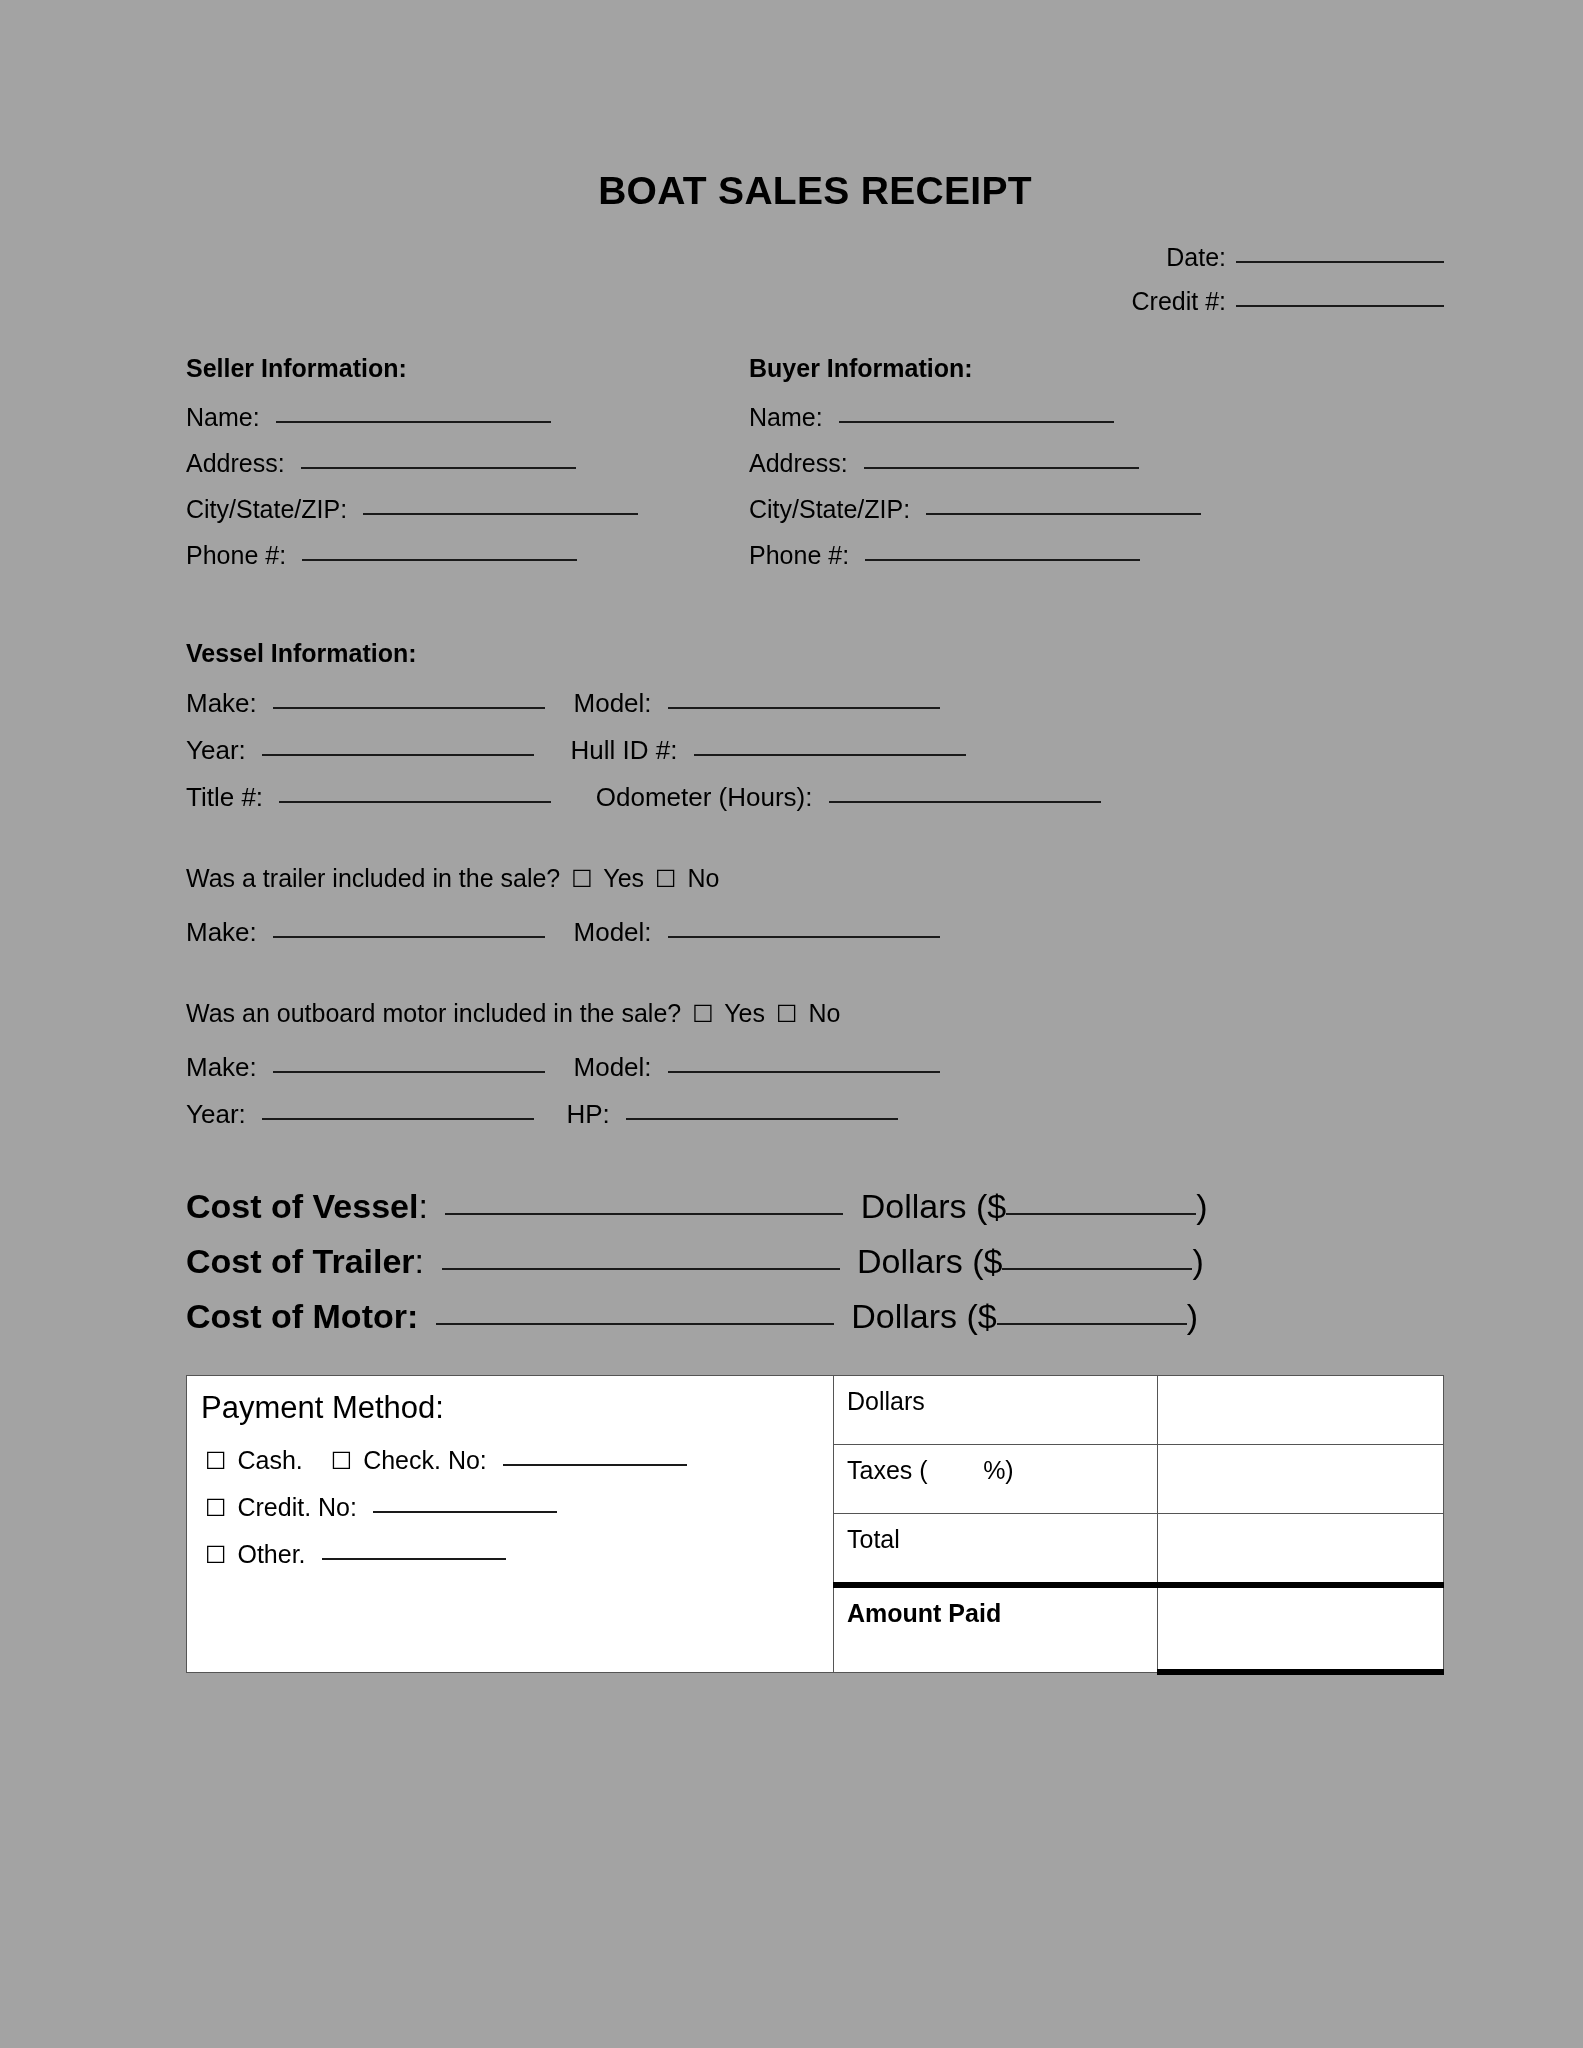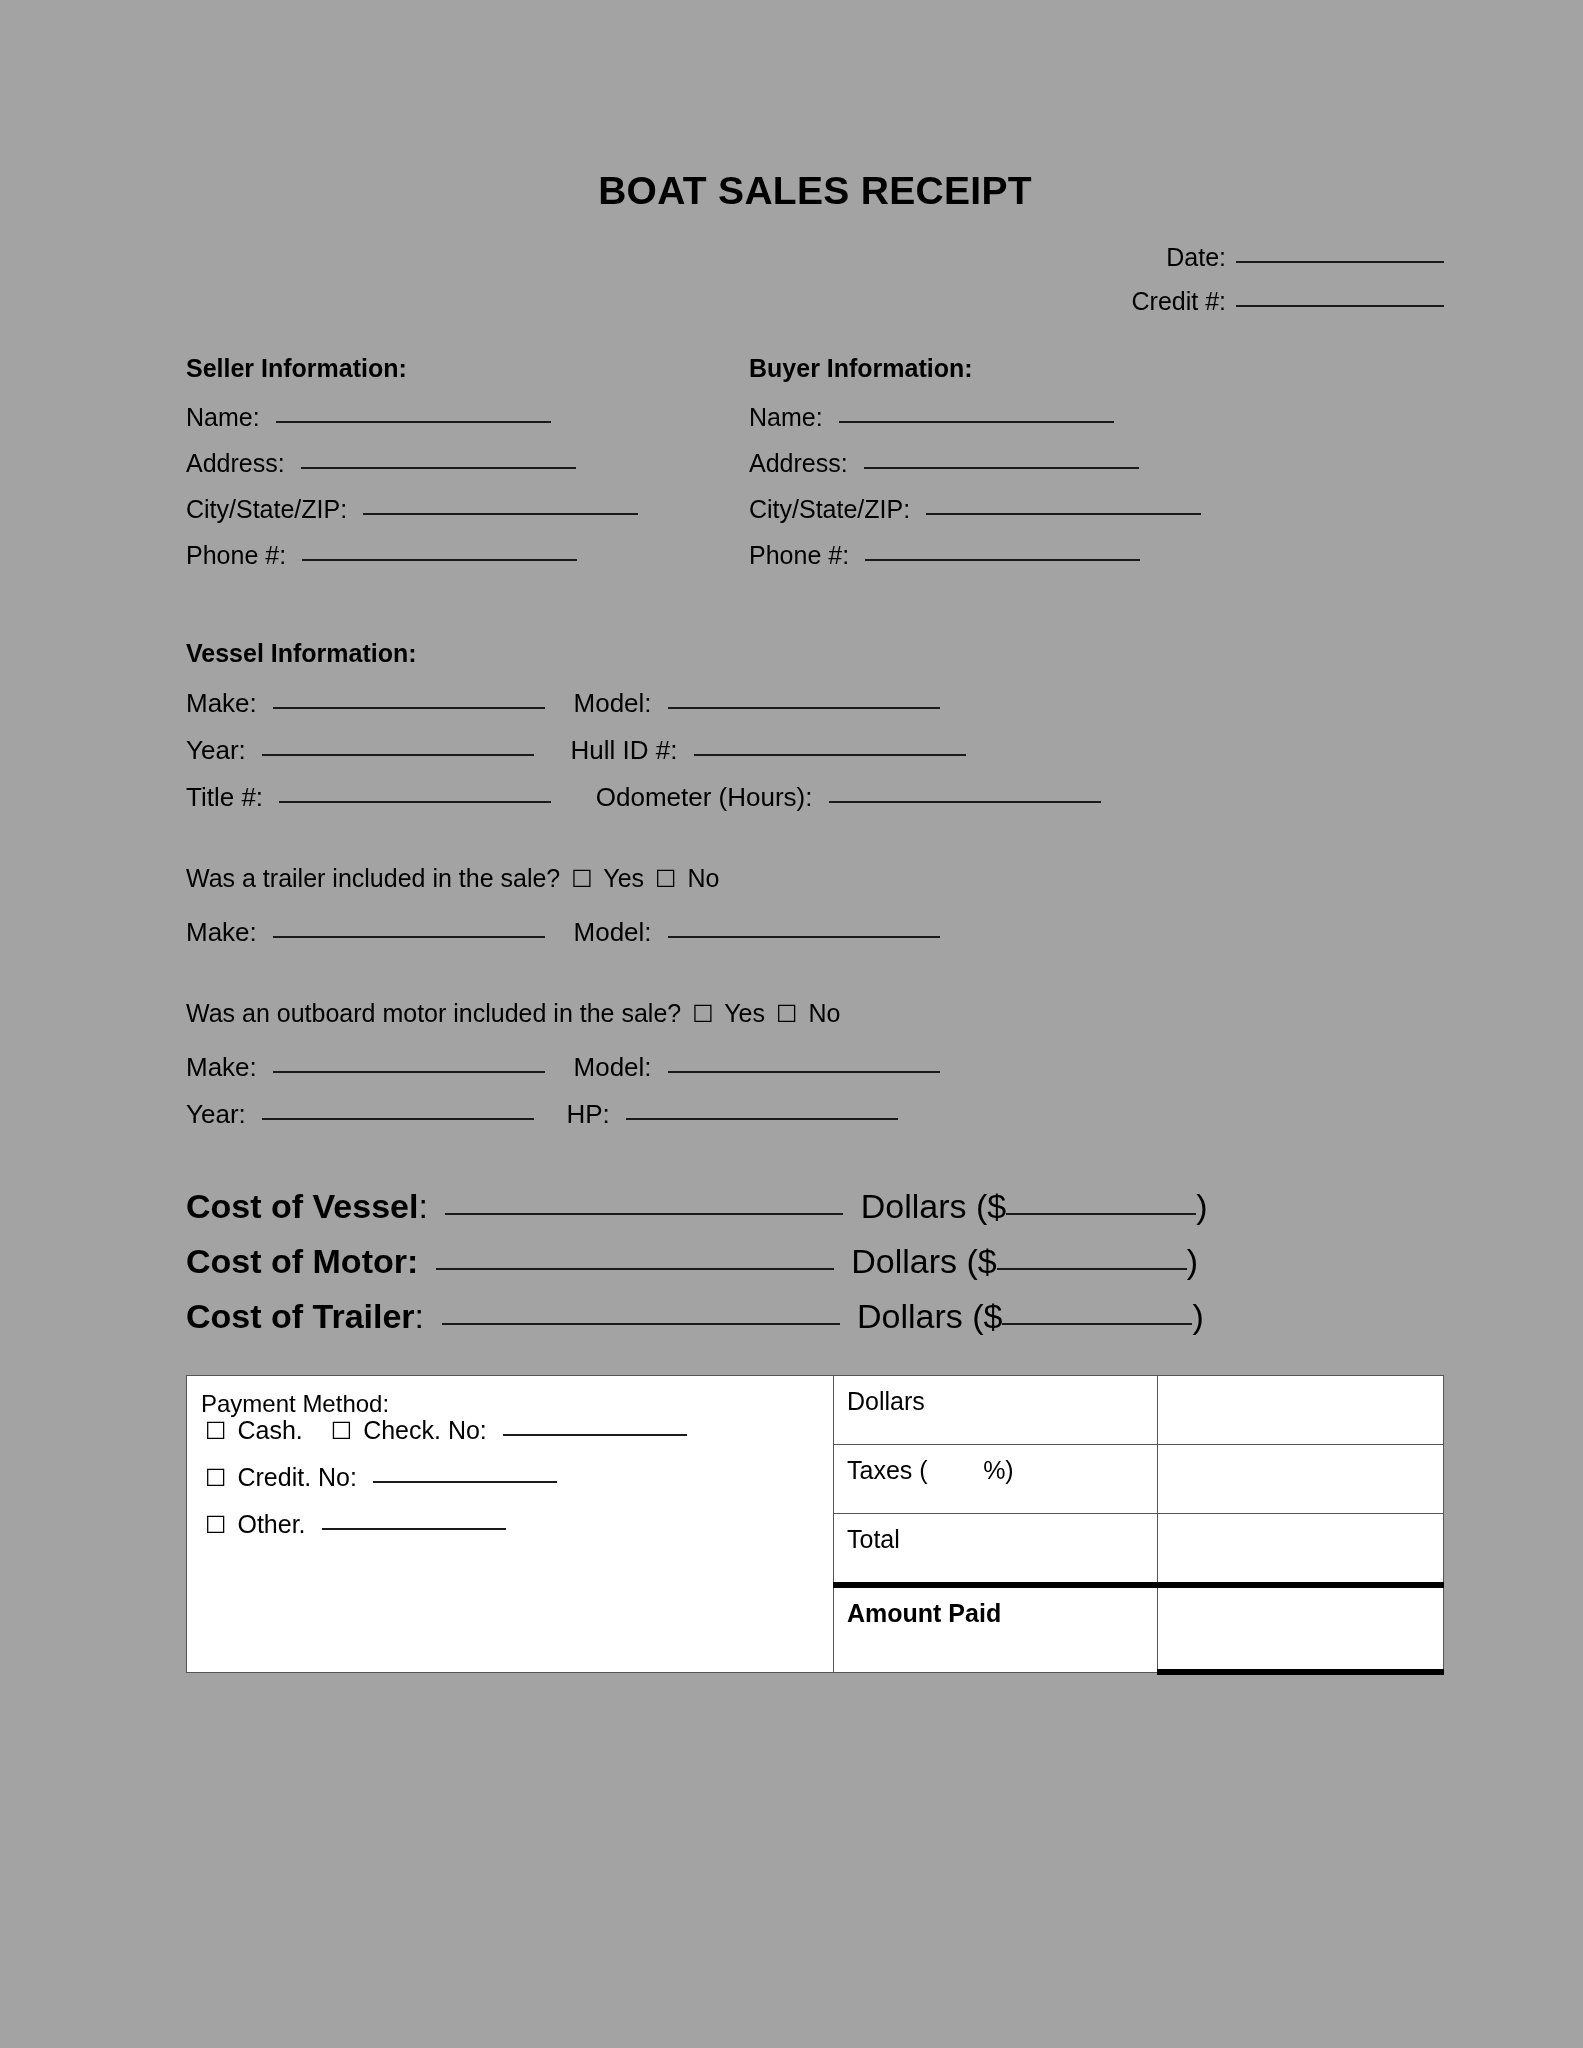--- a/index.html
+++ b/index.html
@@ -134,21 +134,22 @@
     border: 1.5px solid #555;
     vertical-align: top;
     padding: 0;
     background: #fff;
   }
   .pm-cell {
     width: 632px;
     padding: 14px 0 16px 14px !important;
   }
   .pm-title {
-    font-size: 24px;
+    font-size: 31px;
+    margin-bottom: 22px;
   }
   .pm-opt {
     font-size: 25px;
     margin-bottom: 22px;
     white-space: nowrap;
     line-height: 1.0;
   }
   .pm-opt:last-child { margin-bottom: 2px; }
 
   .sum-label {
@@ -319,27 +320,27 @@
   </div>
 
   <div class="sec-cost">
     <div class="costrow">
       <b>Cost of Vessel</b><span>:</span>
       <span class="ln" style="width:398px; margin-left:8px;"></span>
       <span style="margin-left:8px;">Dollars ($</span><span class="ln" style="width:190px;"></span><span>)</span>
     </div>
 
     <div class="costrow">
-      <b>Cost of Motor:</b>
+      <b>Cost of Trailer</b><span>:</span>
       <span class="ln" style="width:398px; margin-left:8px;"></span>
       <span style="margin-left:8px;">Dollars ($</span><span class="ln" style="width:190px;"></span><span>)</span>
     </div>
 
     <div class="costrow">
-      <b>Cost of Trailer</b><span>:</span>
+      <b>Cost of Motor:</b>
       <span class="ln" style="width:398px; margin-left:8px;"></span>
       <span style="margin-left:8px;">Dollars ($</span><span class="ln" style="width:190px;"></span><span>)</span>
     </div>
   </div>
 
   <table class="paytable">
     <tbody>
           <tr>
       <td class="pm-cell" rowspan="4">
         <div class="pm-title">Payment Method:</div>

